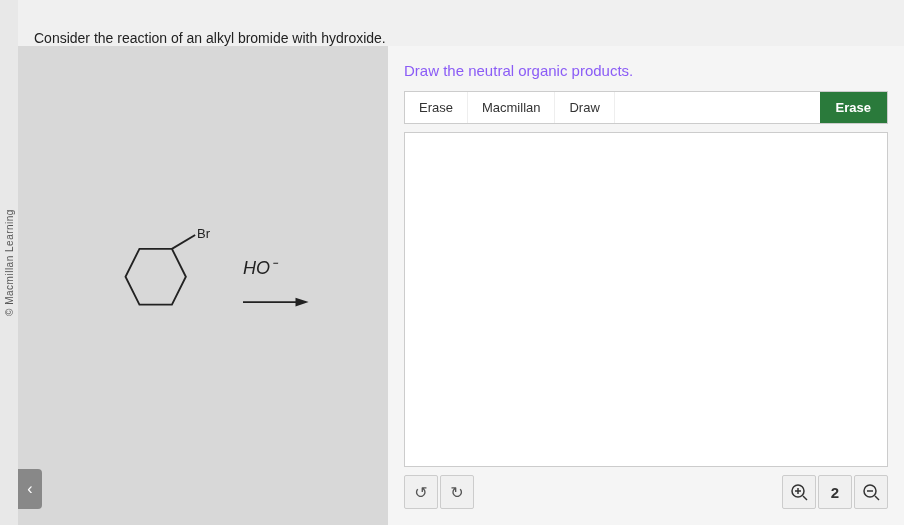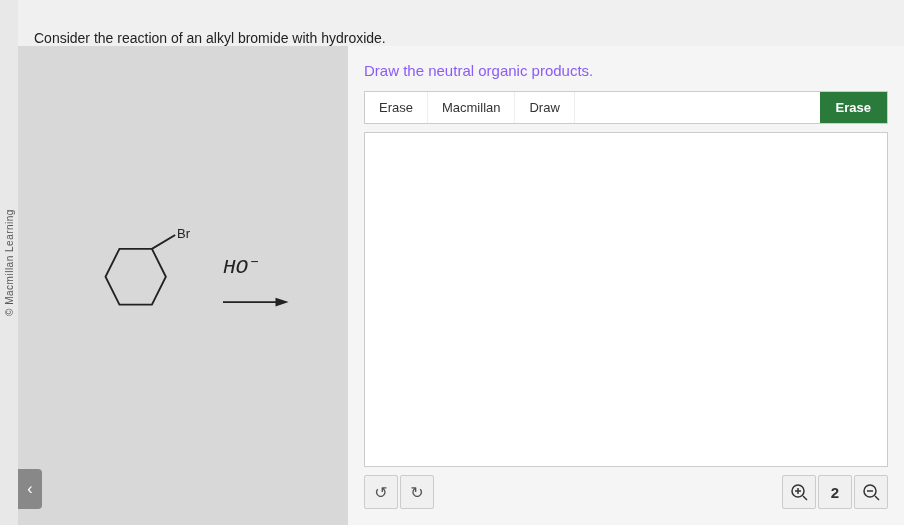--- a/index.html
+++ b/index.html
@@ -43,21 +43,21 @@
       font-size: 14px;
       color: #222;
       background: #f0f0f0;
       margin-top: 30px;
     }
     .content-area {
       display: flex;
       flex: 1;
     }
     .left-panel {
-      width: 330px;
+      width: 370px;
       background: #d8d8d8;
       position: relative;
       display: flex;
       align-items: center;
       justify-content: center;
     }
     .reaction-container {
       position: relative;
       display: flex;
       align-items: center;
@@ -67,24 +67,23 @@
       width: 130px;
       height: 130px;
     }
     .reagent-area {
       display: flex;
       flex-direction: column;
       align-items: flex-start;
       gap: 8px;
     }
     .reagent-text {
-      font-size: 21px;
+      font-size: 18px;
       color: #222;
       font-style: italic;
-      font-family: Liberation Mono, monospace;
     }
     .arrow-svg {
       width: 70px;
       height: 30px;
     }
     .right-panel {
       flex: 1;
       background: #f5f5f5;
       display: flex;
       flex-direction: column;

